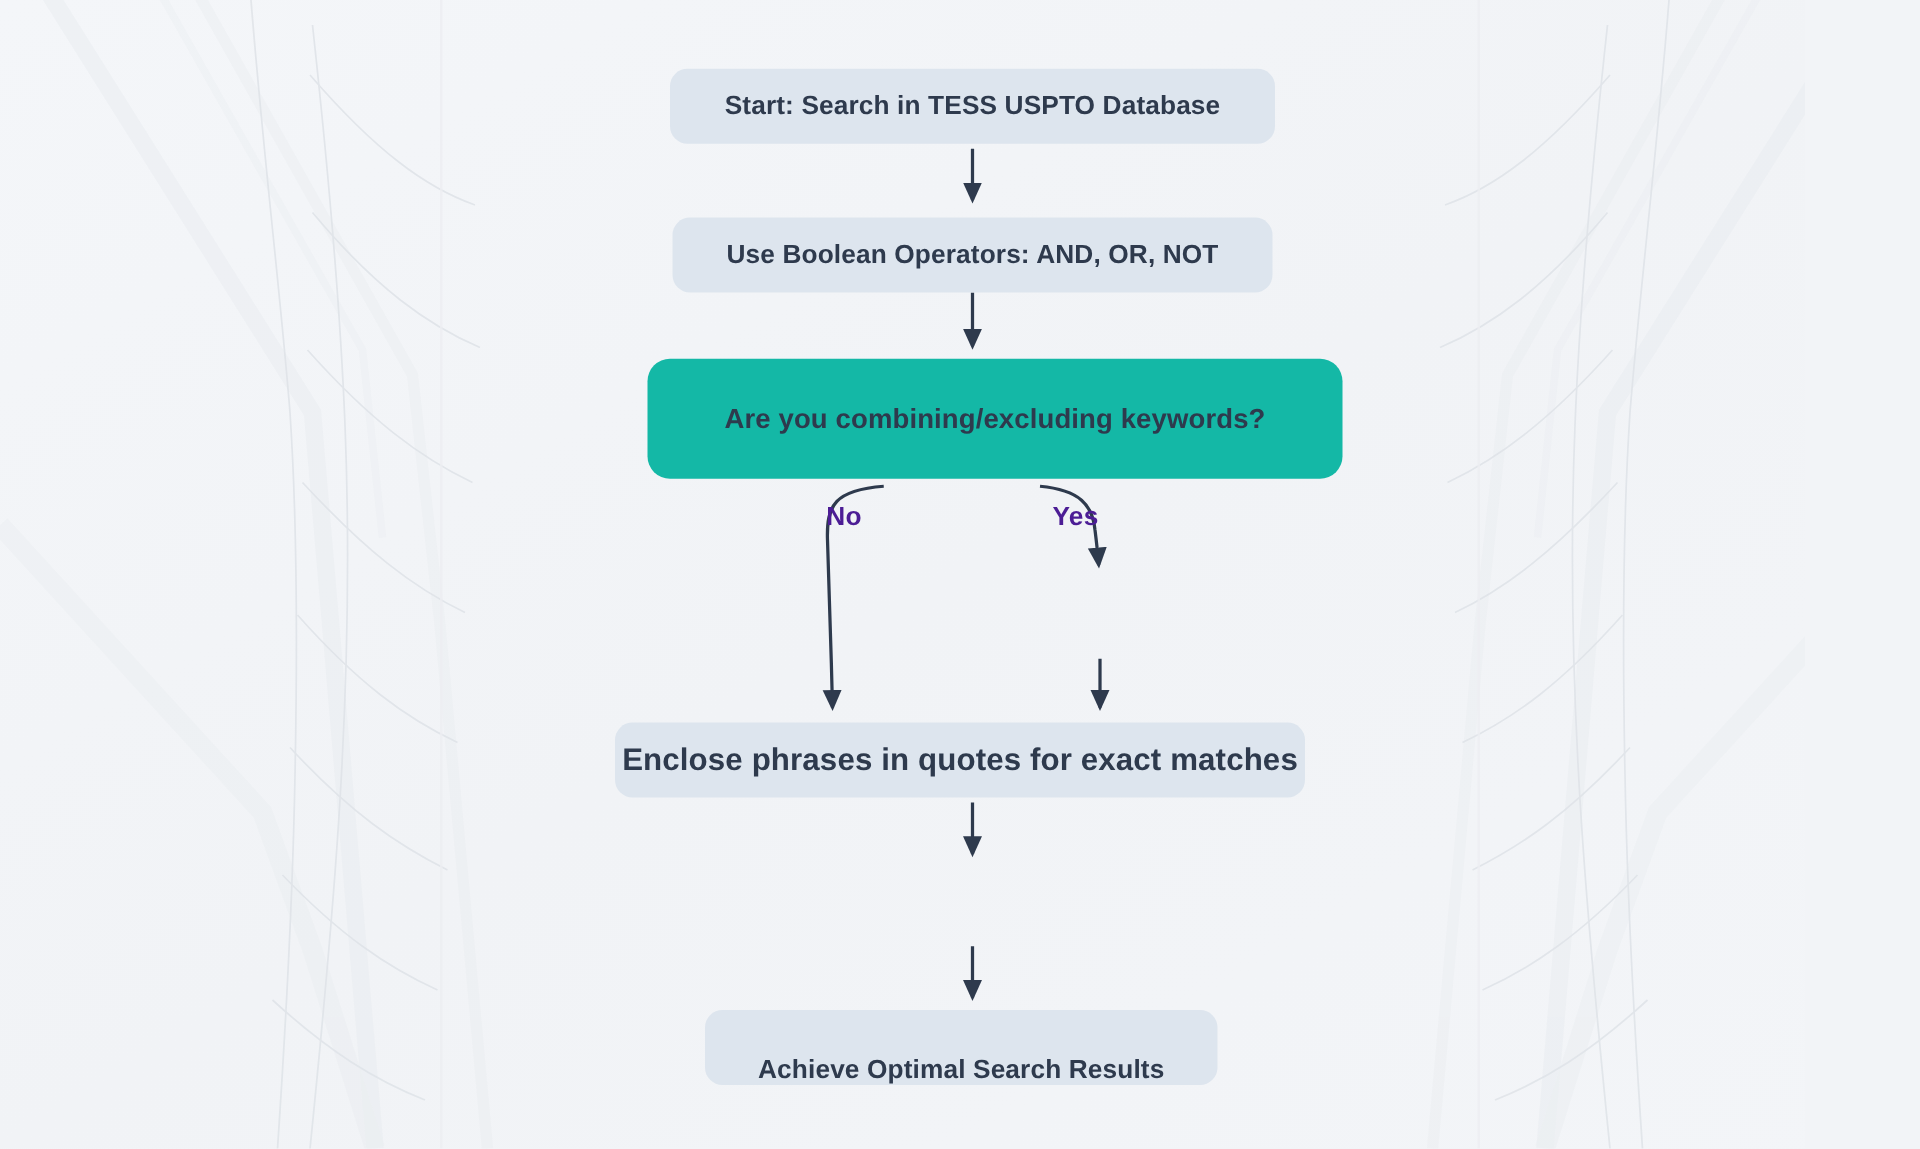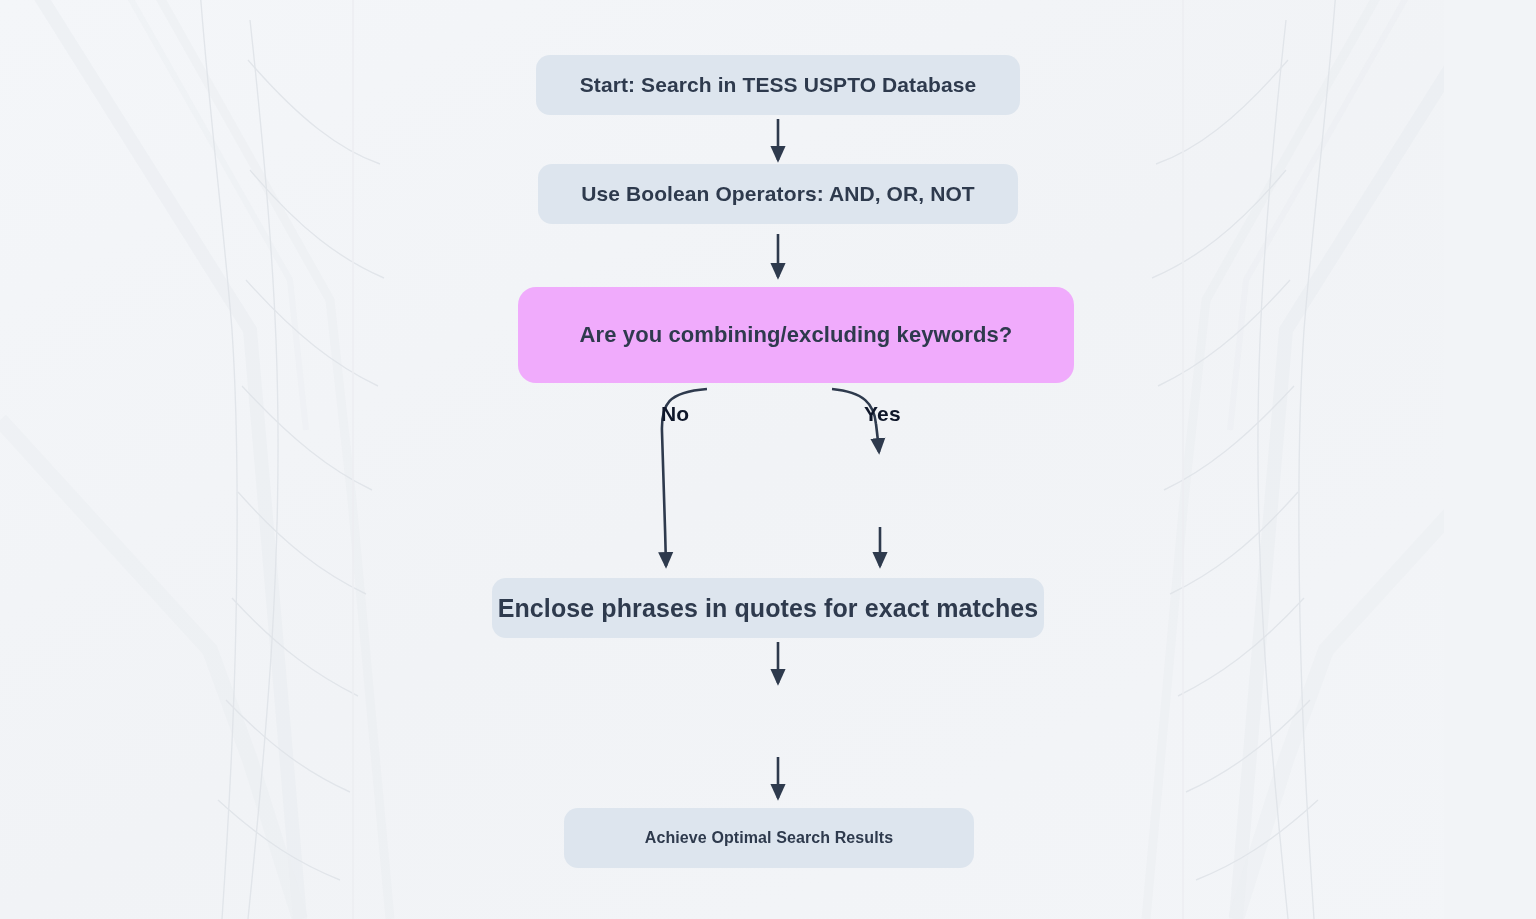--- a/index.html
+++ b/index.html
@@ -49,34 +49,34 @@
     justify-content: center;
     border-radius: 14px;
     color: #2e3a4d;
     font-weight: bold;
     letter-spacing: .1px;
     text-align: center;
     line-height: 1.2;
     background: #dde5ee;
   }
   .node.decision {
-    background: #f0abfc;
+    background: #14b8a6;
     border-radius: 18px;
   }
 
   .node-label {
     display: block;
     padding: 0 18px;
     white-space: nowrap;
   }
 
   
   .edge-label {
     position: absolute;
-    color: #0f172a;
+    color: #4c1d95;
     font-weight: bold;
     font-size: 21px;
     letter-spacing: .2px;
     white-space: nowrap;
   }
 </style>
 </head>
 <body>
 
 <div id="canvas">
@@ -161,35 +161,35 @@
       <path d="M 778 642 L 778 683"></path>
 
       <path d="M 778 757 L 778 798"></path>
     </g>
   </svg>
 
   <div class="node" style="left:536px; top:55px; width:484px; height:60px; font-size:21px;">
     <span class="node-label">Start: Search in TESS USPTO Database</span>
   </div>
 
-  <div class="node" style="left:538px; top:164px; width:480px; height:60px; font-size:21px;">
+  <div class="node" style="left:538px; top:174px; width:480px; height:60px; font-size:21px;">
     <span class="node-label">Use Boolean Operators: AND, OR, NOT</span>
   </div>
 
   <div class="node decision" style="left:518px; top:287px; width:556px; height:96px; font-size:22px;">
     <span class="node-label">Are you combining/excluding keywords?</span>
   </div>
 
 
   <div class="node" style="left:492px; top:578px; width:552px; height:60px; font-size:25px;">
     <span class="node-label">Enclose phrases in quotes for exact matches</span>
   </div>
 
 
-  <div class="node" style="left:564px; top:808px; width:410px; height:60px; font-size:16px;">
+  <div class="node" style="left:564px; top:808px; width:410px; height:60px; font-size:21px;align-items:flex-end;">
     <span class="node-label">Achieve Optimal Search Results</span>
   </div>
 
   <div class="edge-label" style="left:661px; top:402px;">No</div>
 
-  <div class="edge-label" style="left:864px; top:402px;">Yes</div>
+  <div class="edge-label" style="left:842px; top:402px;">Yes</div>
 
 </div>
 
 </body></html>

